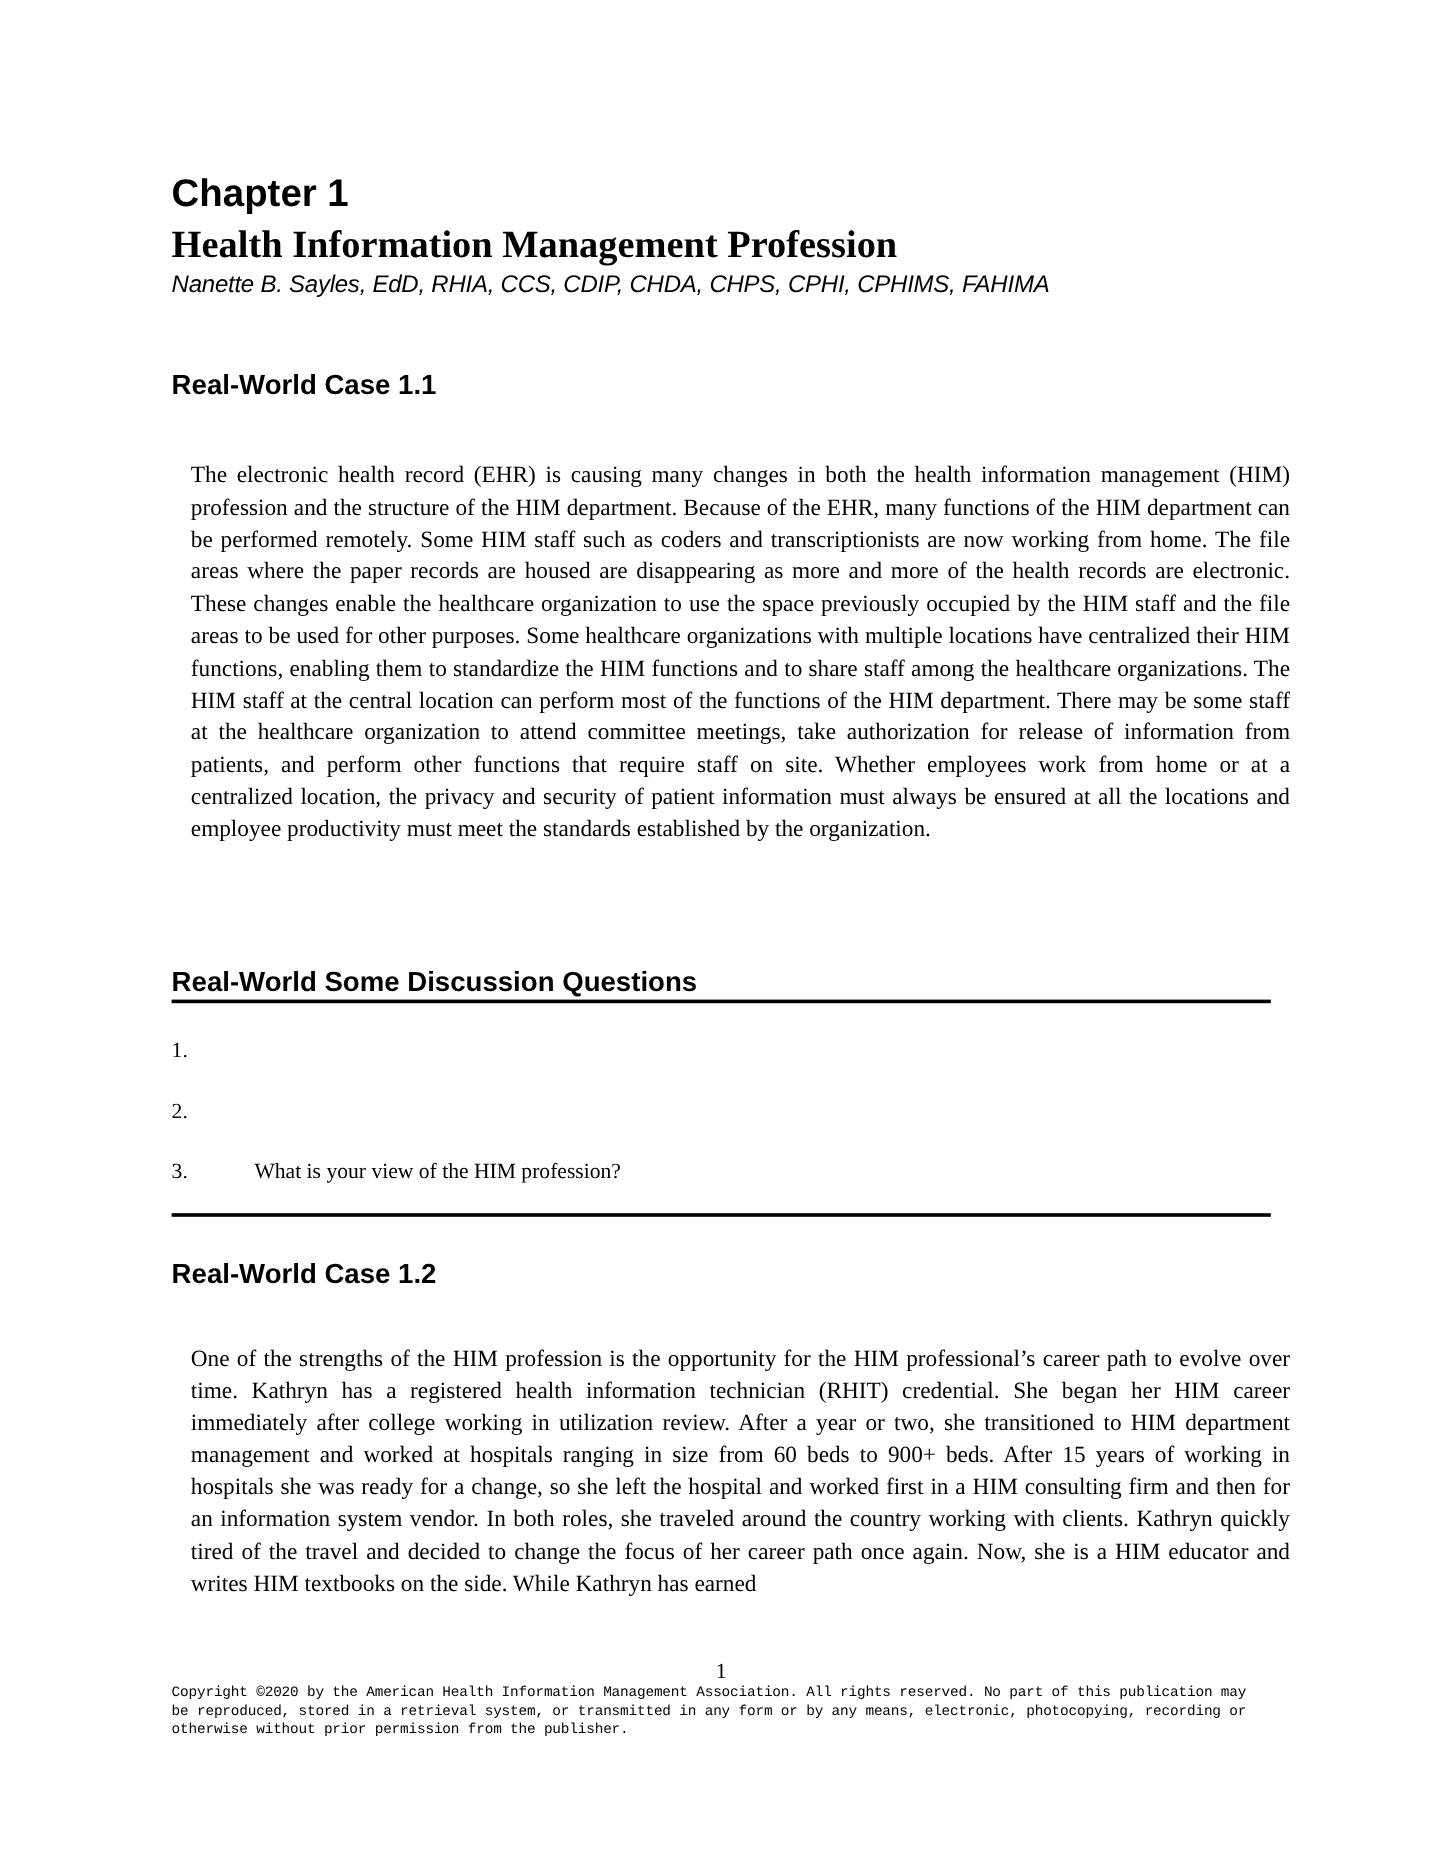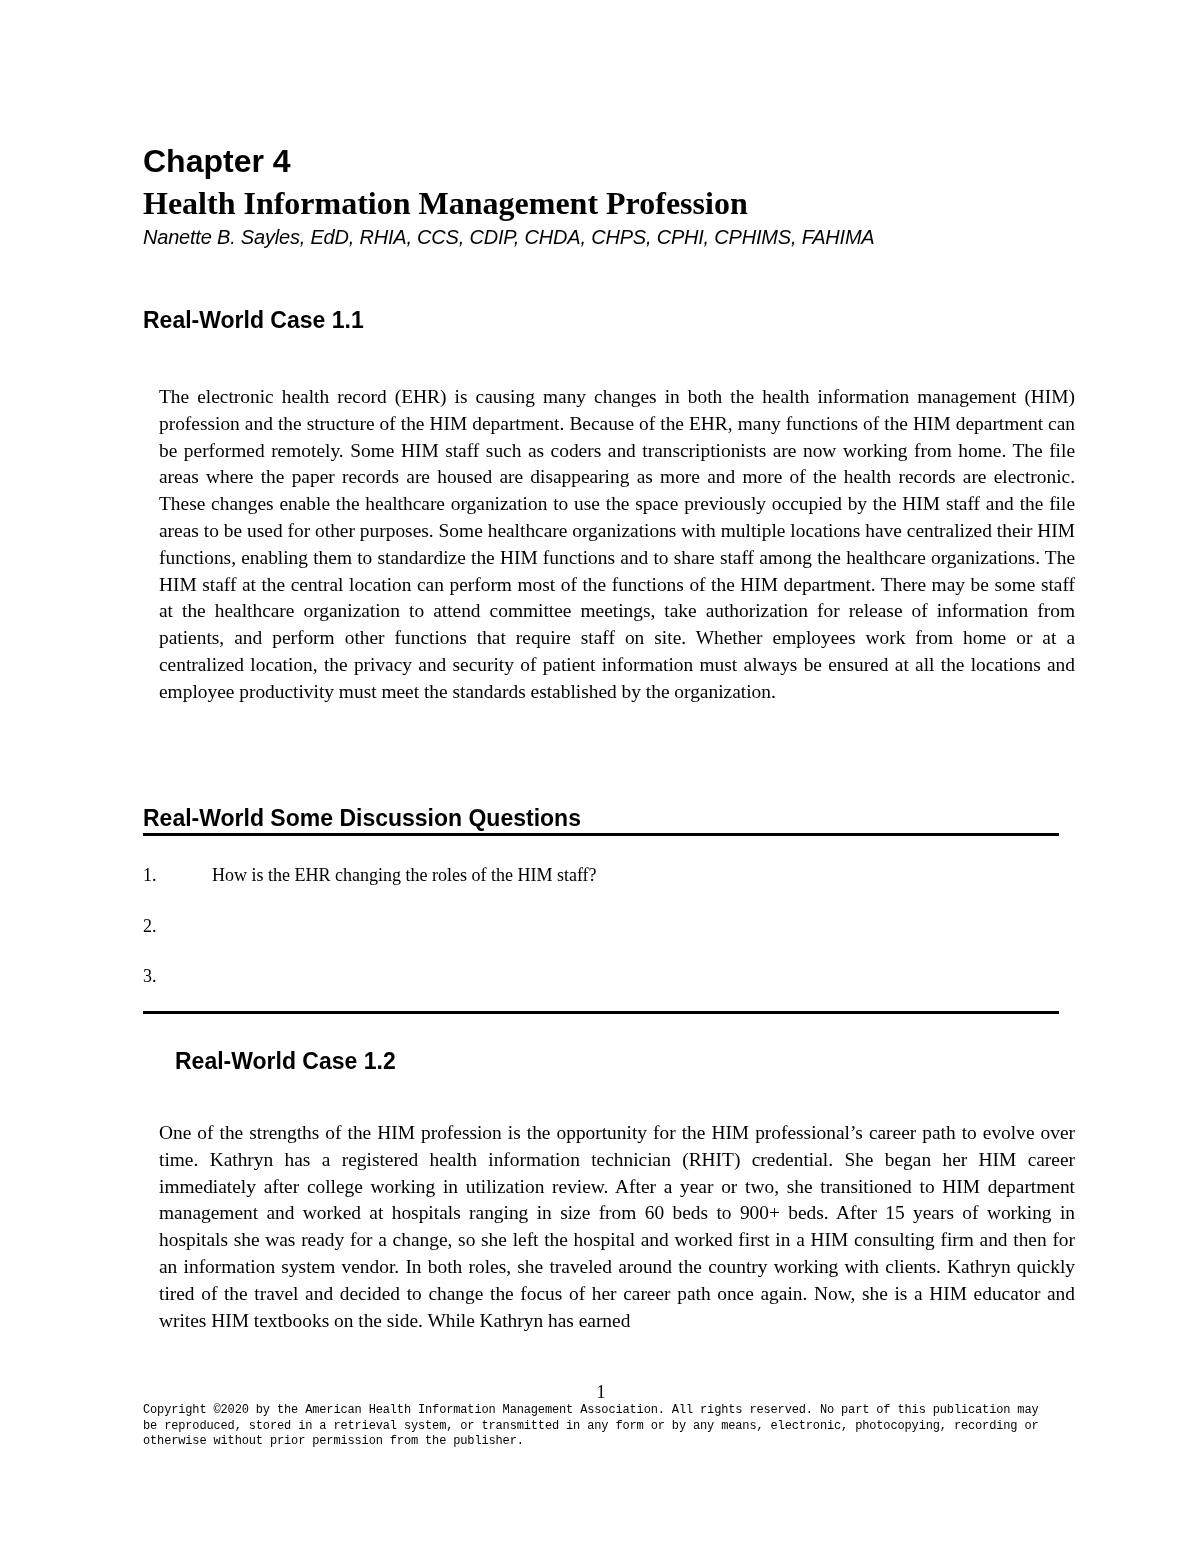--- a/index.html
+++ b/index.html
@@ -119,44 +119,44 @@
       font-size: 12px;
       line-height: 15.5px;
       letter-spacing: -0.15px;
     }
   </style>
 </head>
 <body>
 
 <div class="page">
 
-  <h1 class="chapter-label">Chapter 4</h1>
+  <h1 class="chapter-label">Chapter 1</h1>
   <h1 class="chapter-title">Health Information Management Profession</h1>
   <div class="author">Nanette B. Sayles, EdD, RHIA, CCS, CDIP, CHDA, CHPS, CPHI, CPHIMS, FAHIMA</div>
 
   <h2 class="case-heading" style="top:305px;">Real-World Case 1.1</h2>
   <p class="body-text" style="top:368px;">The electronic health record (EHR) is causing many changes in both the health information management (HIM) profession and the structure of the HIM department. Because of the EHR, many functions of the HIM department can be performed remotely. Some HIM staff such as coders and transcriptionists are now working from home. The file areas where the paper records are housed are disappearing as more and more of the health records are electronic. These changes enable the healthcare organization to use the space previously occupied by the HIM staff and the file areas to be used for other purposes. Some healthcare organizations with multiple locations have centralized their HIM functions, enabling them to standardize the HIM functions and to share staff among the healthcare organizations. The HIM staff at the central location can perform most of the functions of the HIM department. There may be some staff at the healthcare organization to attend committee meetings, take authorization for release of information from patients, and perform other functions that require staff on site. Whether employees work from home or at a centralized location, the privacy and security of patient information must always be ensured at all the locations and employee productivity must meet the standards established by the organization.</p>
 
   <h2 class="case-heading" style="top:803px;">Real-World Some Discussion Questions</h2>
   <div class="rule" style="top:833px;"></div>
 
   <ol class="question-list">
     <li class="question-item">
       <span class="question-num">1.</span>
-      <span class="question-text">How is the EHR changing the roles of the HIM staff?</span>
     </li>
     <li class="question-item">
       <span class="question-num">2.</span>
     </li>
     <li class="question-item">
       <span class="question-num">3.</span>
+      <span class="question-text">What is your view of the HIM profession?</span>
     </li>
   </ol>
 
   <div class="rule" style="top:1011px;"></div>
 
-  <h2 class="case-heading" style="top:1046px;margin-left:32px;">Real-World Case 1.2</h2>
+  <h2 class="case-heading" style="top:1046px;">Real-World Case 1.2</h2>
   <p class="body-text" style="top:1104px;">One of the strengths of the HIM profession is the opportunity for the HIM professional’s career path to evolve over time. Kathryn has a registered health information technician (RHIT) credential. She began her HIM career immediately after college working in utilization review. After a year or two, she transitioned to HIM department management and worked at hospitals ranging in size from 60 beds to 900+ beds. After 15 years of working in hospitals she was ready for a change, so she left the hospital and worked first in a HIM consulting firm and then for an information system vendor. In both roles, she traveled around the country working with clients. Kathryn quickly tired of the travel and decided to change the focus of her career path once again. Now, she is a HIM educator and writes HIM textbooks on the side. While Kathryn has earned</p>
 
   <div class="page-number">1</div>
   <div class="copyright">Copyright ©2020 by the American Health Information Management Association.  All rights reserved.  No part of this publication may be reproduced, stored in a retrieval system, or transmitted in any form or by any means, electronic, photocopying, recording or otherwise without prior permission from the publisher.</div>
 
 </div>
 
 </body></html>

